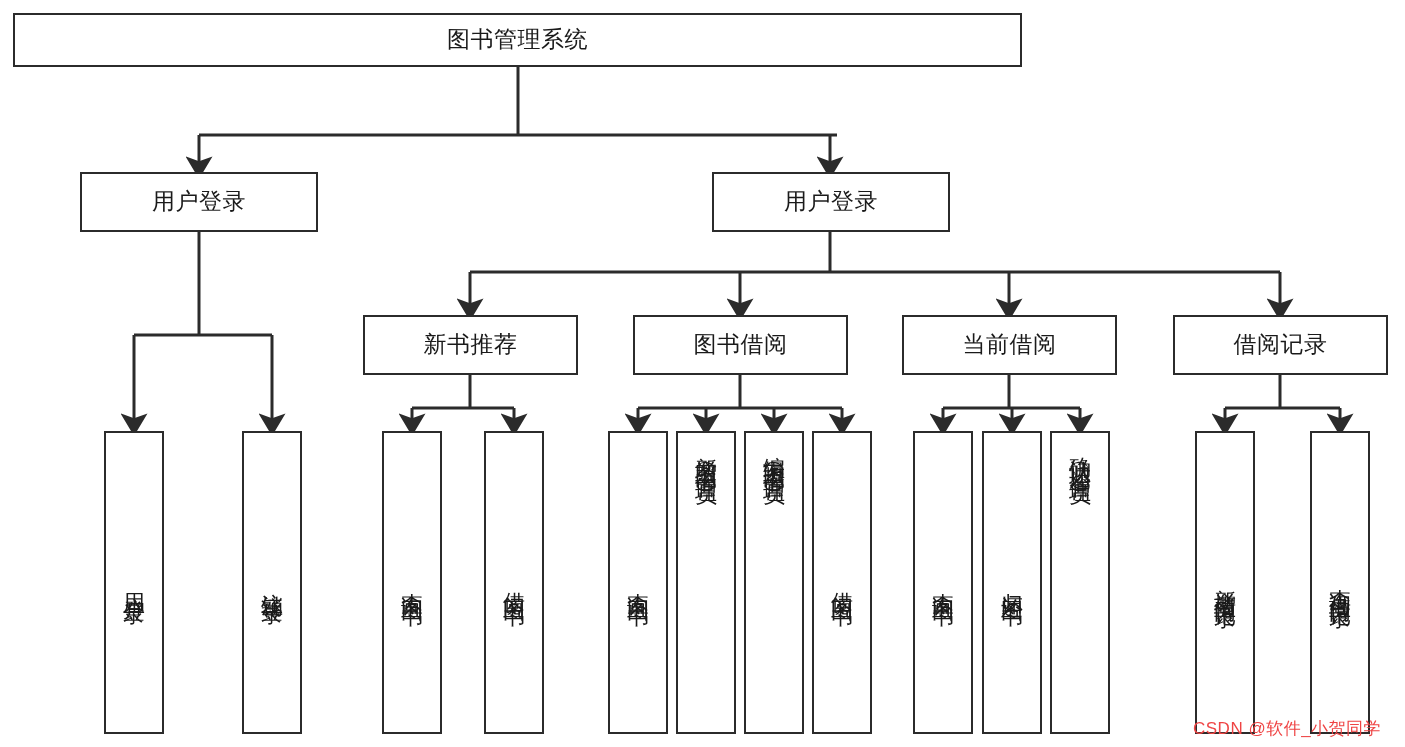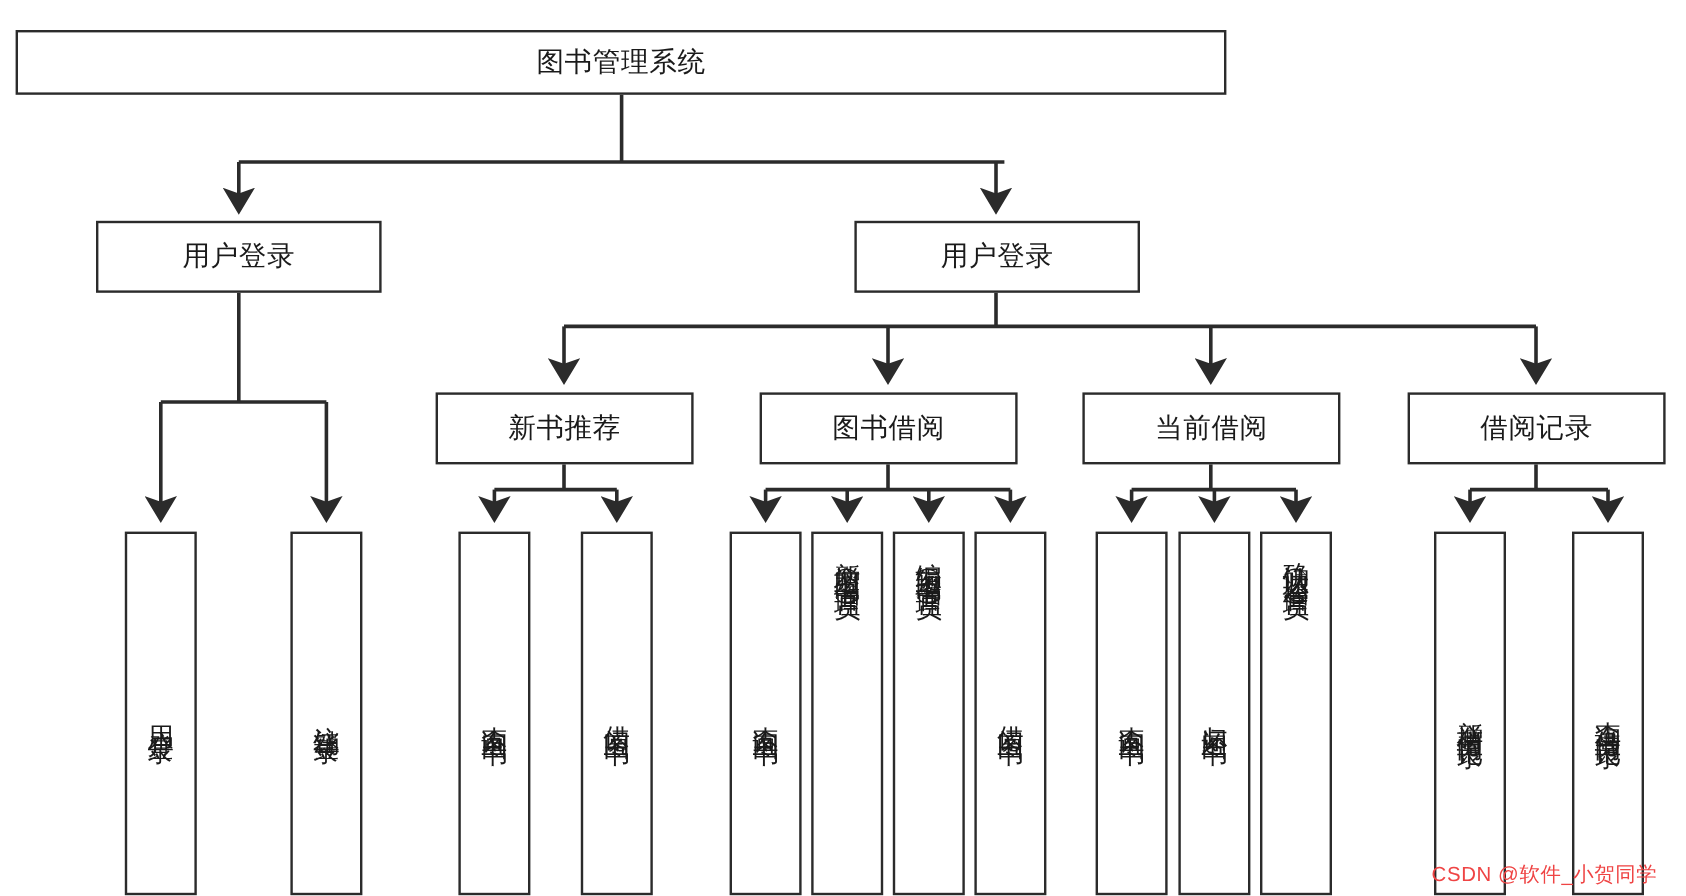--- a/index.html
+++ b/index.html
@@ -27,21 +27,20 @@
   .node {
     position: absolute;
     box-sizing: border-box;
     border: 2px solid #2b2b2b;
     background: #ffffff;
     display: flex;
     align-items: center;
     justify-content: center;
     color: #1a1a1a;
     letter-spacing: 0.5px;
-    margin-top: 12px;
   }
   .node.horiz {
     font-size: 23px;
     line-height: 1.1;
   }
   .node.vert {
     font-size: 22px;
     padding-top: 6px;
     padding-bottom: 6px;
     align-items: flex-start;

